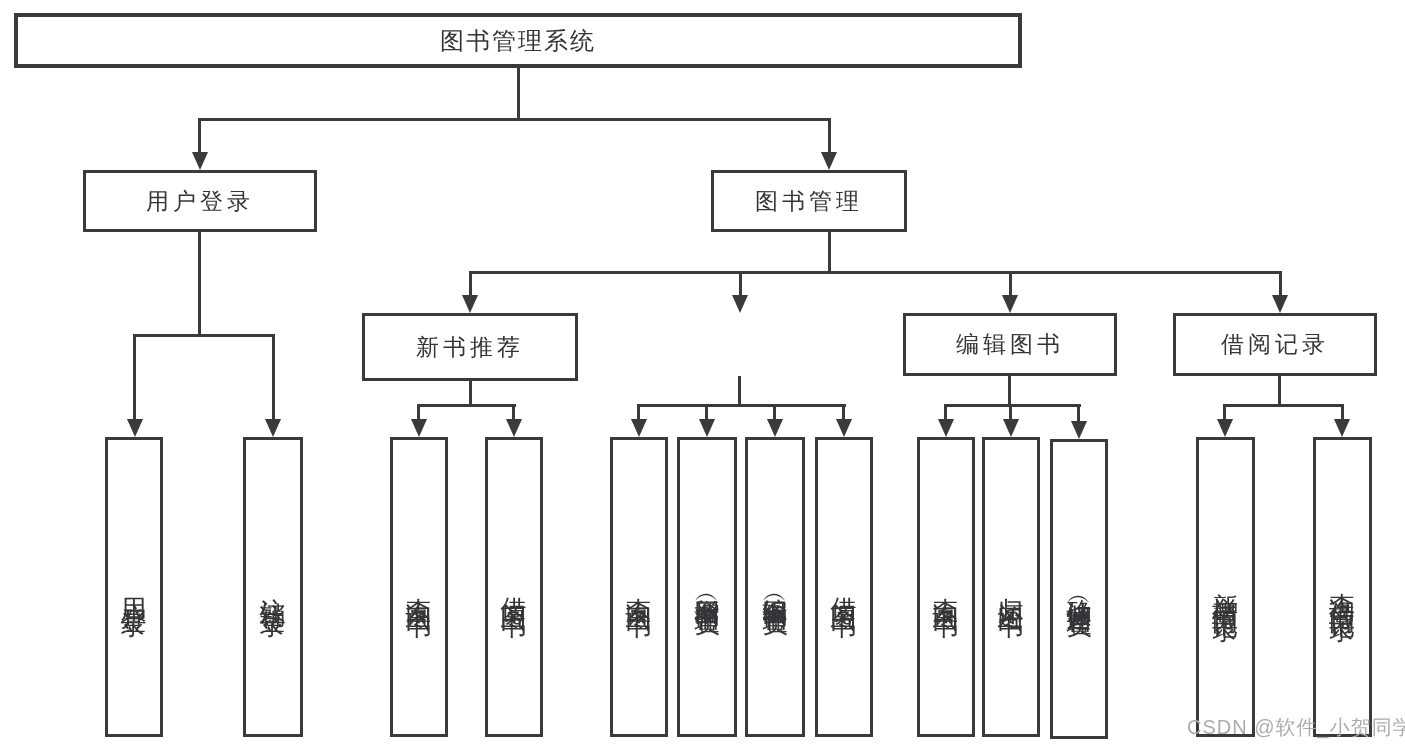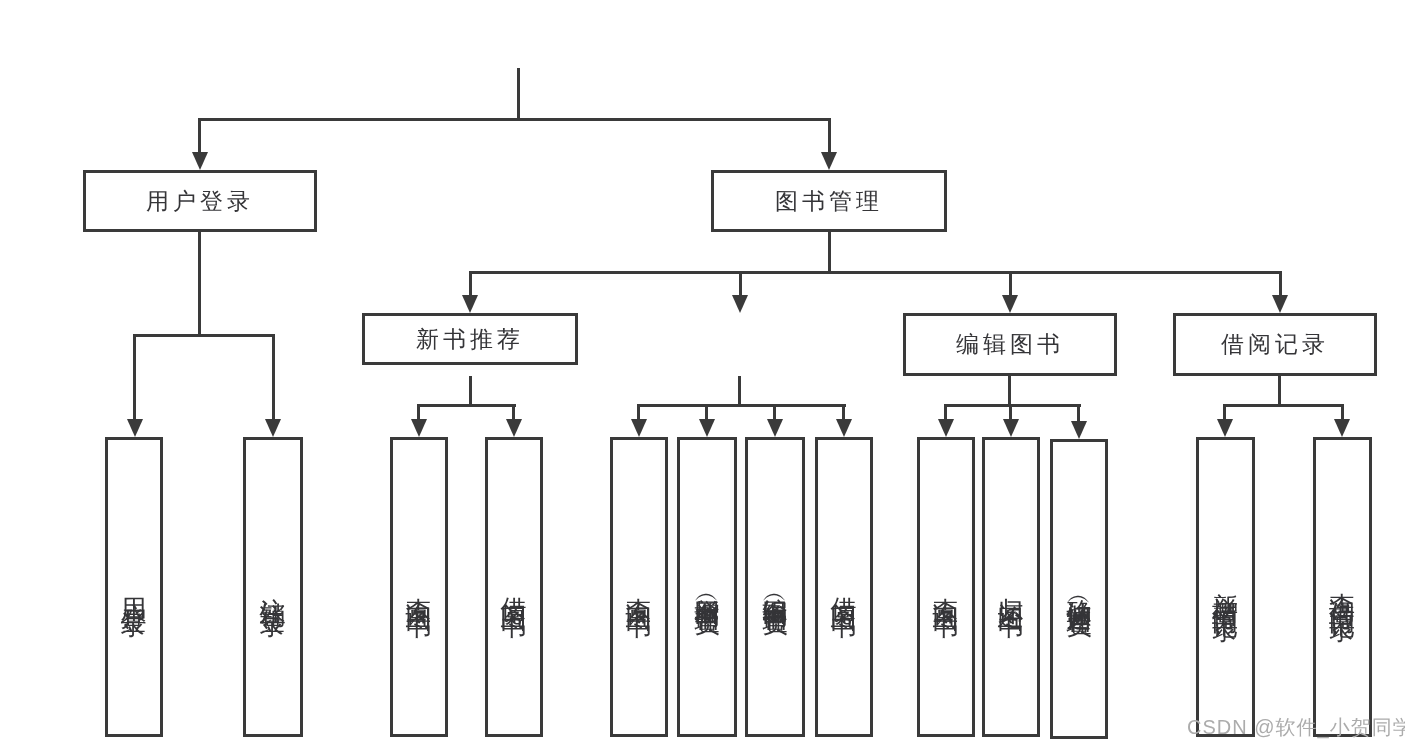--- a/index.html
+++ b/index.html
@@ -126,30 +126,33 @@
   <div class="arrow" style="left:1003px;top:419px"></div>
   <div class="arrow" style="left:1071px;top:421px"></div>
 
   <div class="v" style="left:1278px;top:376px;height:30px"></div>
   <div class="h" style="left:1223px;top:404px;width:121px"></div>
   <div class="v" style="left:1223px;top:404px;height:18px"></div>
   <div class="v" style="left:1341px;top:404px;height:18px"></div>
   <div class="arrow" style="left:1217px;top:419px"></div>
   <div class="arrow" style="left:1334px;top:419px"></div>
 
+  <div class="node root" style="left:14px;top:13px;width:1008px;height:55px">
+    <span>图书管理系统</span>
+  </div>
 
   <div class="node" style="left:83px;top:170px;width:234px;height:62px">
     <span>用户登录</span>
   </div>
 
-  <div class="node" style="left:711px;top:170px;width:236px;height:62px">
+  <div class="node" style="left:711px;top:170px;width:196px;height:62px">
     <span>图书管理</span>
   </div>
 
-  <div class="node" style="left:362px;top:313px;width:216px;height:52px">
+  <div class="node" style="left:362px;top:313px;width:216px;height:68px">
     <span>新书推荐</span>
   </div>
 
 
   <div class="node" style="left:903px;top:313px;width:214px;height:63px">
     <span>编辑图书</span>
   </div>
 
   <div class="node" style="left:1173px;top:313px;width:204px;height:63px">
     <span>借阅记录</span>

